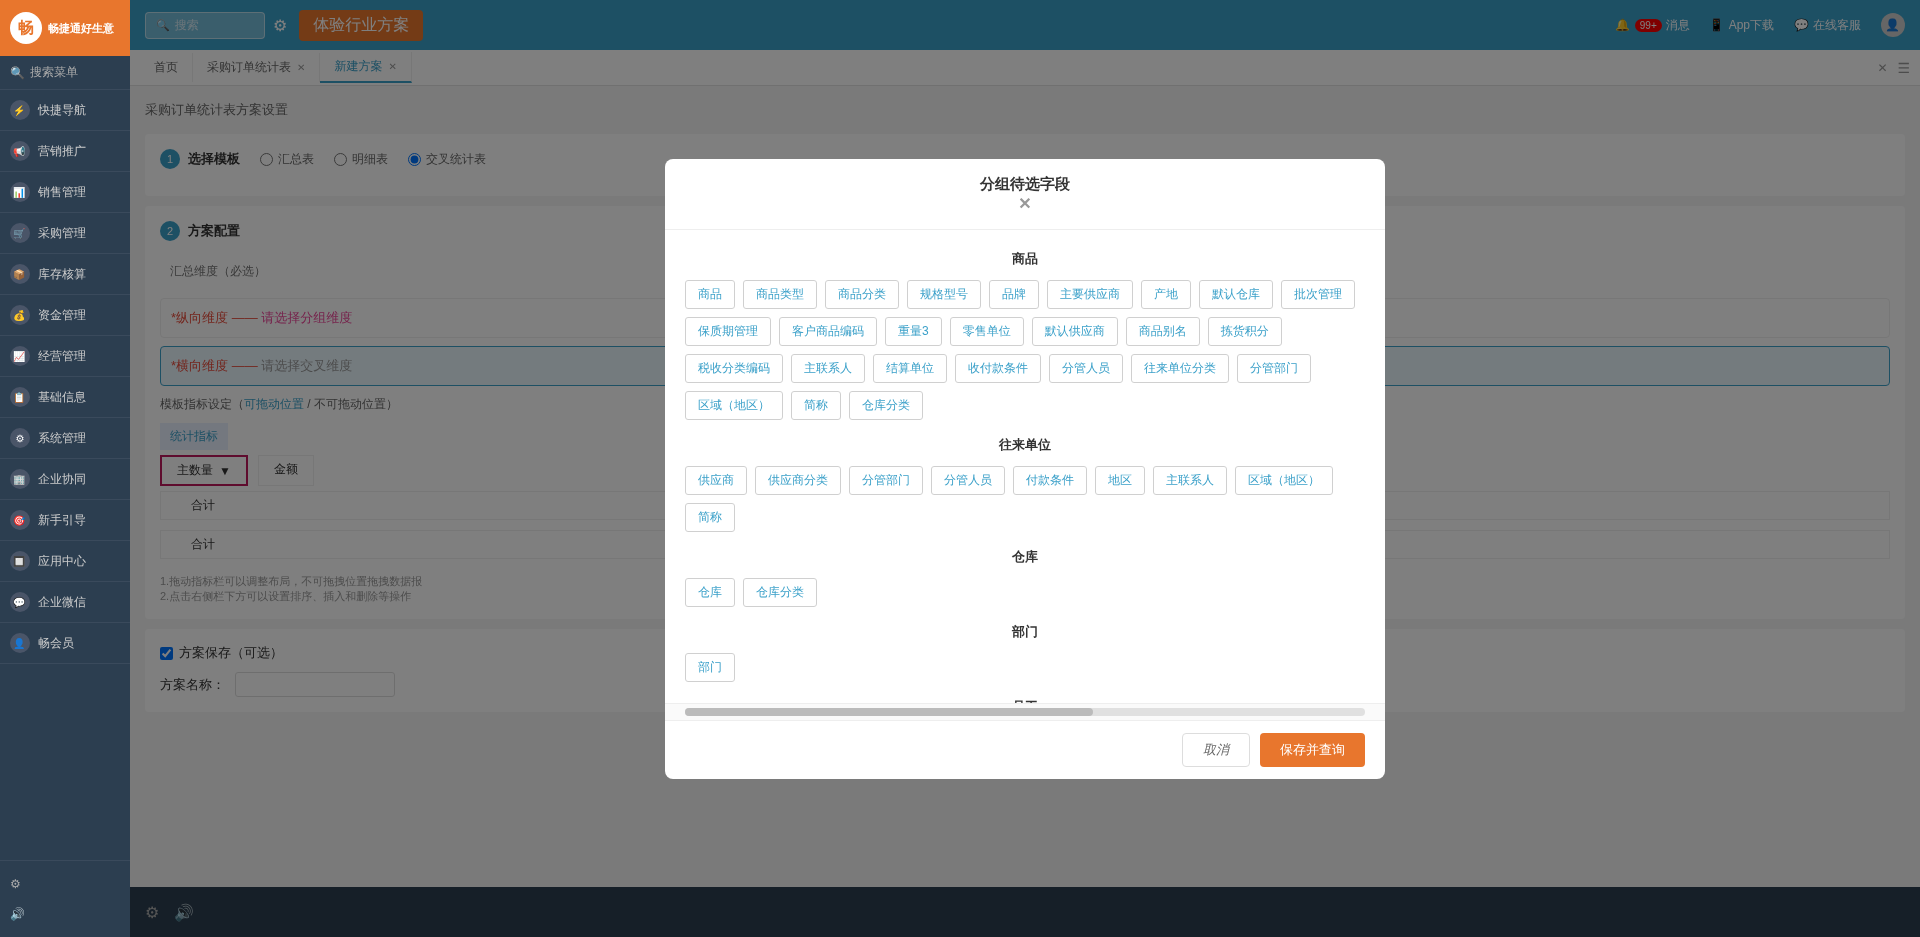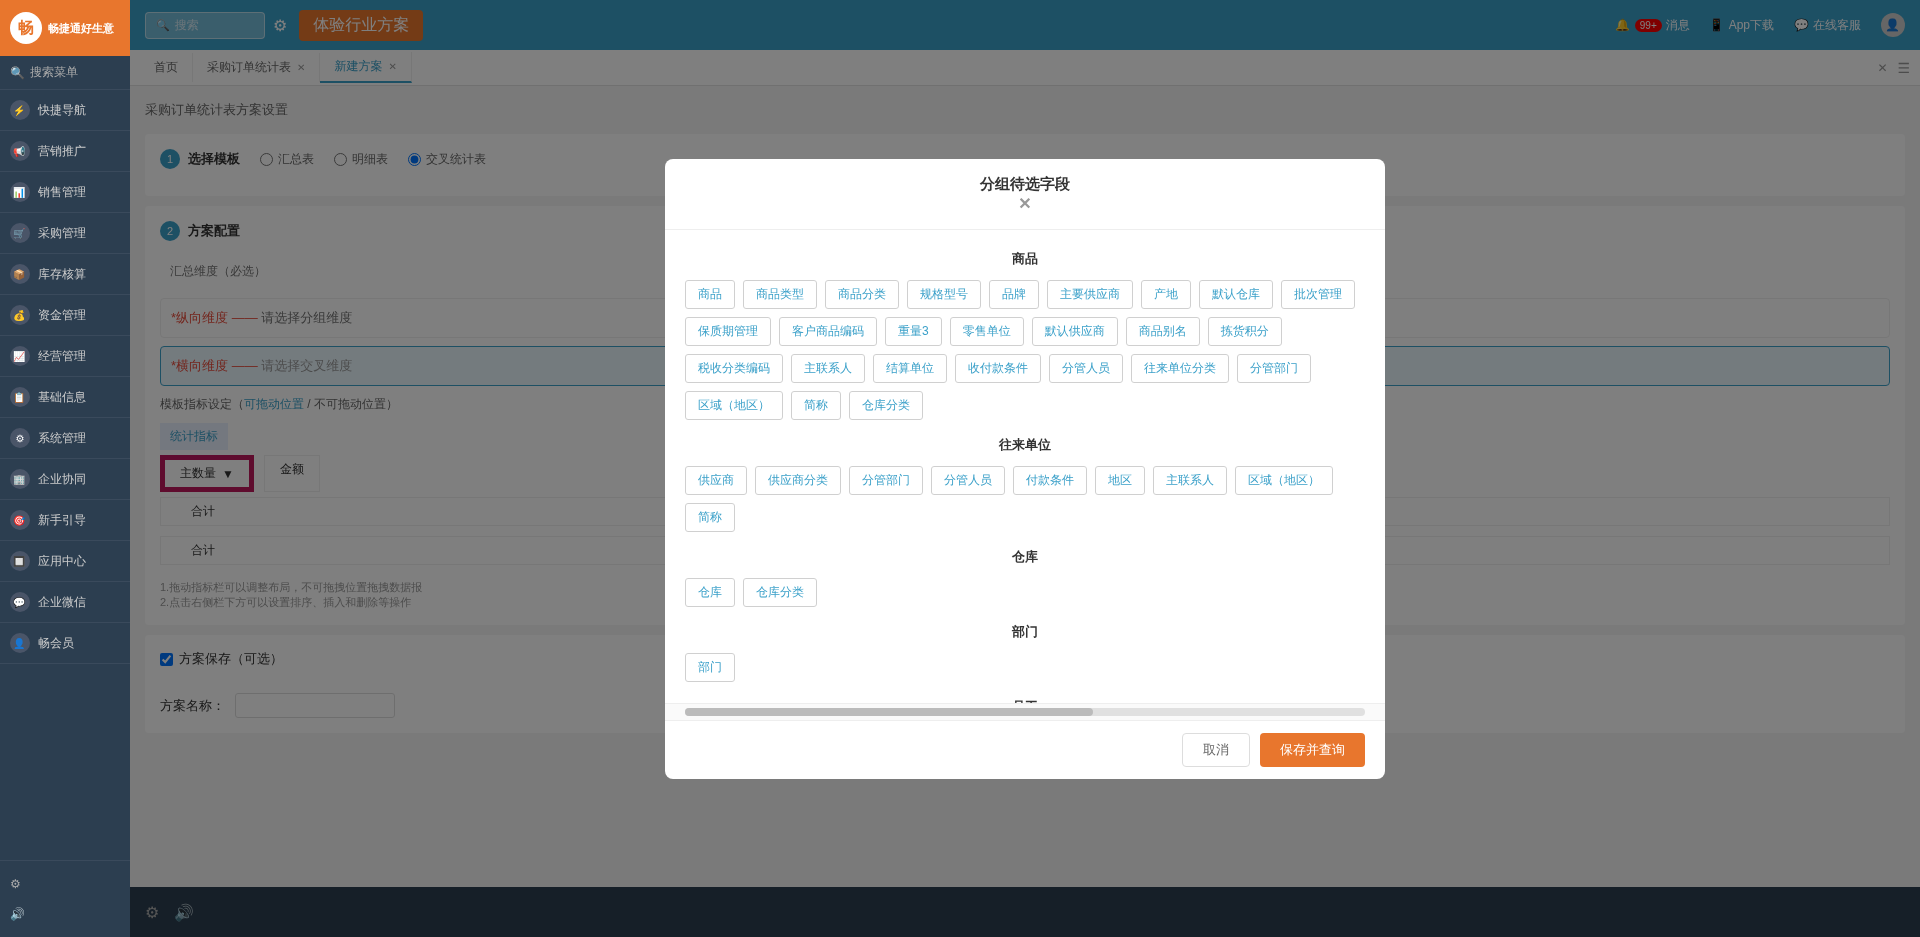--- a/index.html
+++ b/index.html
@@ -84,21 +84,21 @@
     .field-tag {
       border: 1px solid #d0d0d0; border-radius: 3px; padding: 5px 12px; font-size: 12px; color: #3aa0c9; cursor: pointer; background: white;
     }
 
     
     .modal-body::-webkit-scrollbar { width: 6px; }
     .modal-body::-webkit-scrollbar-track { background: #f1f1f1; }
     .modal-body::-webkit-scrollbar-thumb { background: #ccc; border-radius: 3px; }
 
     
-    .btn-cancel { padding: 7px 20px; border: 1px solid #ddd; border-radius: 4px; background: white; font-size: 13px; cursor: pointer; color: #666; }
+    .btn-cancel { padding: 7px 20px; border: 1px solid #ddd; border-radius: 4px; background: white; font-size: 13px; cursor: pointer; color: #666; font-style: italic; }
     .btn-primary { padding: 7px 20px; border: none; border-radius: 4px; background: #e8762d; font-size: 13px; cursor: pointer; color: white; }
 
     
     .bottom-bar { position: fixed; bottom: 0; left: 130px; right: 0; height: 50px; background: #2c3e50; display: flex; align-items: center; justify-content: space-between; padding: 0 15px; z-index: 97; }
     .bottom-bar-left { display: flex; gap: 15px; }
     .bottom-bar-icon { color: #aaa; cursor: pointer; font-size: 16px; }
   </style>
 </head>
 <body>
 
@@ -247,33 +247,33 @@
   </div>
 
   <div class="step-section" style="min-height:400px;">
     <div class="step-header">
       <div class="step-num">2</div>
       <span class="step-title">方案配置</span>
     </div>
     <div style="padding:10px;color:#737373;font-size:12px;">汇总维度（必选）</div>
     <div style="padding:10px;border:1px solid #eee;border-radius:4px;margin:8px 0;">
       <span style="color:#e74c3c;">*纵向维度 —— </span>
-      <span style="color:#737373;">请选择分组维度</span>
+      <span style="color:#ec4899;">请选择分组维度</span>
     </div>
     <div style="padding:10px;border:1px solid #3aa0c9;border-radius:4px;margin:8px 0;background:#e8f6fd;">
       <span style="color:#e74c3c;">*横向维度 —— </span>
       <span style="color:#999;">请选择交叉维度</span>
     </div>
     <div style="font-size:12px;color:#666;margin:10px 0;">
       模板指标设定（<span style="color:#3aa0c9;">可拖动位置</span> / <span>不可拖动位置）</span>
     </div>
     <div style="margin-top:10px;">
       <div style="background:#e8f0fe;padding:5px 10px;font-size:12px;color:#3aa0c9;display:inline-block;">统计指标</div>
       <div style="display:flex;gap:10px;margin-top:5px;">
-        <div style="border:5px solid #be185d;padding:5px 15px;font-size:12px;display:flex;align-items:center;gap:6px;">
+        <div style="border:2px solid #be185d;padding:5px 15px;font-size:12px;display:flex;align-items:center;gap:6px;">
           <span>主数量</span>
           <span>▼</span>
         </div>
         <div style="border:1px solid #eee;padding:5px 15px;font-size:12px;">
           <span>金额</span>
         </div>
       </div>
       <div style="display:flex;gap:10px;margin-top:5px;flex-direction:column;">
         <div style="border:1px solid #eee;padding:5px 30px;font-size:12px;">合计</div>
         <div style="border:1px solid #eee;padding:5px 30px;font-size:12px;">合计</div>
@@ -283,21 +283,21 @@
       <div>1.拖动指标栏可以调整布局，不可拖拽位置拖拽数据报</div>
       <div>2.点击右侧栏下方可以设置排序、插入和删除等操作</div>
     </div>
   </div>
 
   <div class="step-section" style="margin-top:10px;">
     <label style="display:flex;align-items:center;gap:6px;font-size:13px;">
       <input type="checkbox" checked="" style="">
       <span>方案保存（可选）</span>
     </label>
-    <div style="margin-top:25px;display:flex;align-items:center;gap:10px;">
+    <div style="margin-top:10px;display:flex;align-items:center;gap:10px;">
       <span>方案名称：</span>
       <input type="text" style="border: 1px solid rgb(221, 221, 221); border-radius: 3px; padding: 4px 8px; width: 160px;">
     </div>
   </div>
 </div>
 
 <div class="modal-overlay">
   <div class="modal">
     <div class="modal-header">
       <span>分组待选字段</span>

